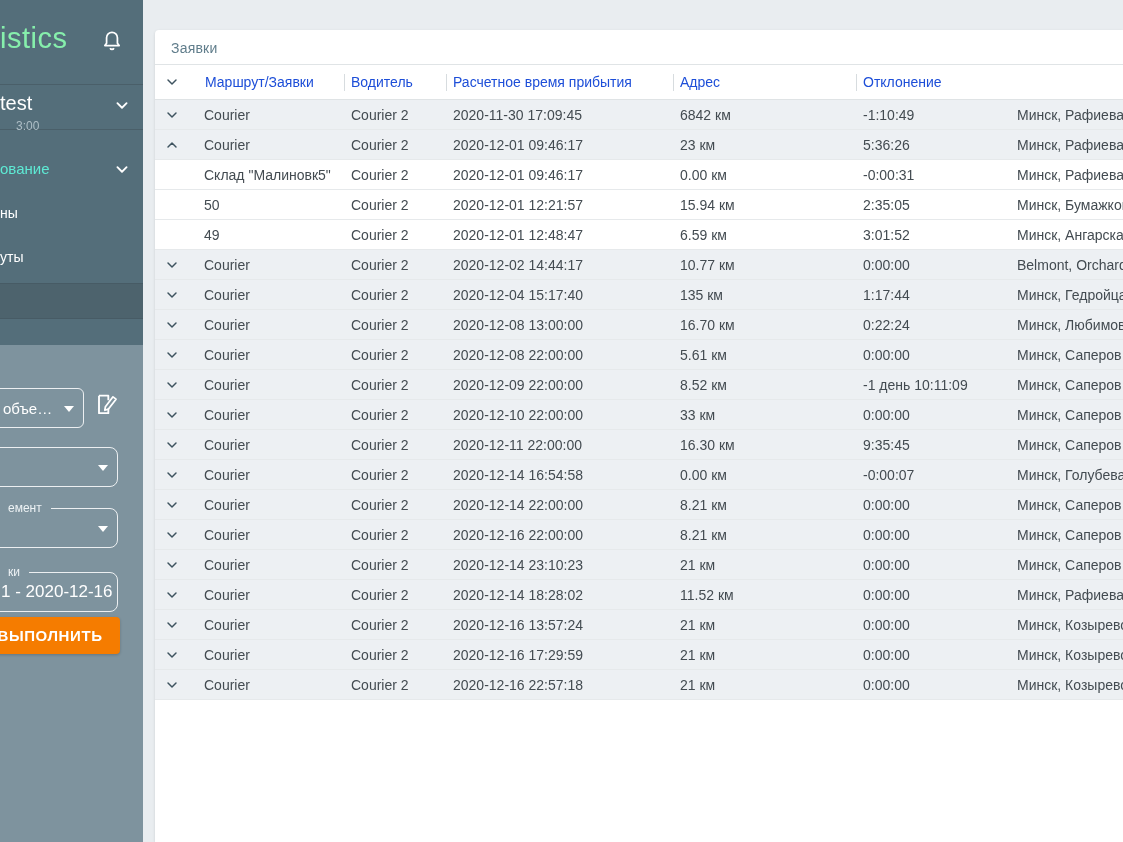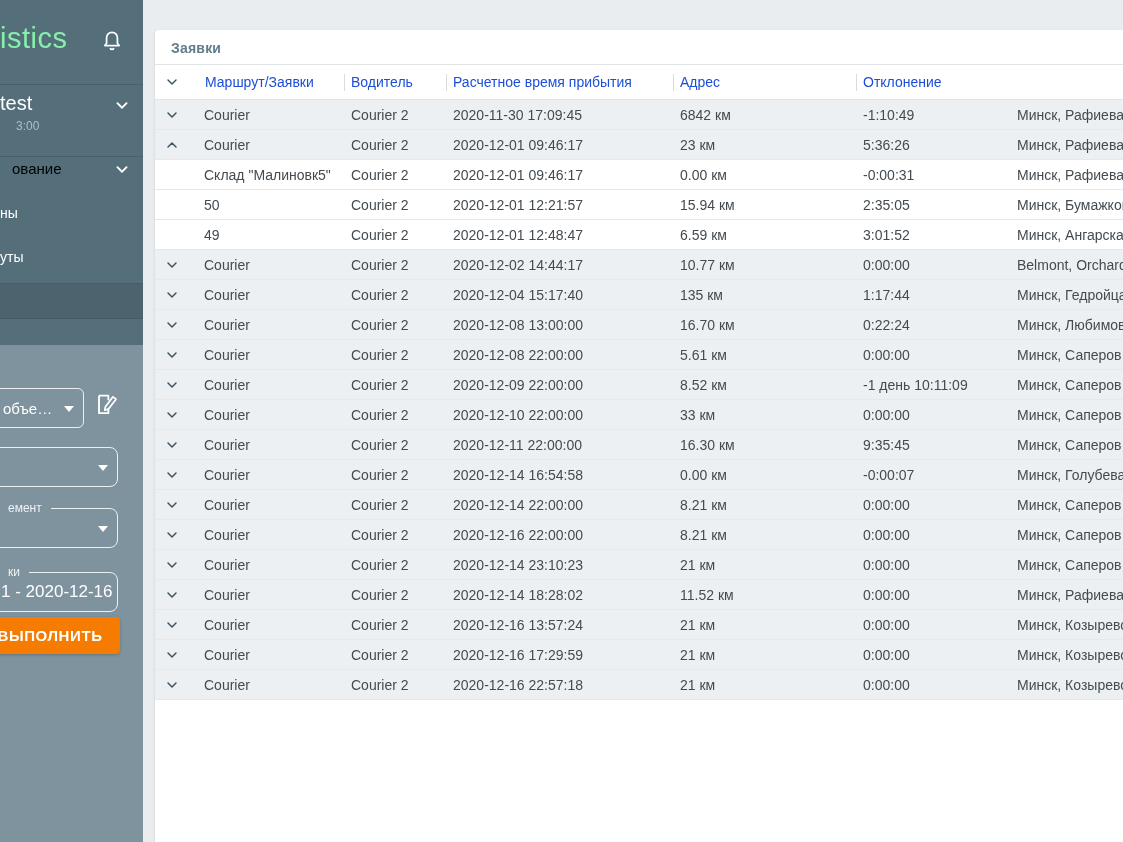--- a/index.html
+++ b/index.html
@@ -19,28 +19,28 @@
   .sb-top {
     position:absolute; left:0; top:0; width:143px; height:85px;
     border-bottom:1px solid #4a5f69;
   }
   .brand {
     position:absolute; left:0; top:22px;
     color:#86efac; font-size:29px; font-weight:400; letter-spacing:.5px; white-space:nowrap;
   }
   .bell { position:absolute; left:99px; top:28px; width:26px; height:26px; color:#fff; cursor:pointer; }
   .sb-account {
-    position:absolute; left:0; top:86px; width:143px; height:71px;
+    position:absolute; left:0; top:86px; width:143px; height:44px;
     border-bottom:1px solid #4a5f69; cursor:pointer;
   }
   .acc-name { position:absolute; left:0; top:6px; color:#fff; font-size:20px; font-weight:500; white-space:nowrap; }
   .acc-sub  { position:absolute; left:16px; top:33px; color:#aebec6; font-size:12px; white-space:nowrap; }
   .chev-right { position:absolute; right:10px; width:22px; height:22px; color:#fff; }
   .sb-section { position:absolute; left:0; top:145px; width:143px; height:48px; cursor:pointer; }
-  .sb-section .lbl { position:absolute; left:12px; top:15px; color:#000000; font-size:15px; white-space:nowrap; }
+  .sb-section .lbl { position:absolute; left:0; top:15px; color:#5eead4; font-size:15px; white-space:nowrap; }
   .sb-item { position:absolute; left:0; width:143px; height:44px; color:#fff; font-size:14px; cursor:pointer; }
   .sb-item span { position:absolute; left:0; top:13px; white-space:nowrap; }
   .sb-item.i1 { top:192px; }
   .sb-item.i2 { top:236px; }
   .sb-band {
     position:absolute; left:0; top:283px; width:143px; height:36px;
     background:#4d636d; border-top:1px solid #475b65; border-bottom:1px solid #475b65;
   }
   .sb-panel {
     position:absolute; left:0; top:345px; width:143px; height:497px;
@@ -80,21 +80,21 @@
   
   .main { position:absolute; left:143px; top:0; width:980px; height:842px; background:#e9edf0; }
   .card {
     position:absolute; left:12px; top:30px; width:968px; height:812px;
     background:#fff; border-radius:4px 0 0 0;
     box-shadow:0 1px 3px rgba(0,0,0,.12);
   }
   .toolbar { height:35px; border-bottom:1px solid #e0e4e6; position:relative; }
   .toolbar .title {
     position:absolute; left:16px; top:10px;
-    color:#607d8b; font-size:14px; font-weight:700; letter-spacing:.2px;
+    color:#607d8b; font-size:14px; font-weight:400; letter-spacing:.2px;
   }
   .trow {
     display:grid;
     grid-template-columns:43px 146px 102px 227px 183px 154px 1fr;
     align-items:center;
   }
   .thead { height:35px; border-bottom:1px solid #dfe3e5; }
   .thead .hcell {
     position:relative; height:35px; line-height:35px;
     color:#1d4ed8; font-size:14px; font-weight:500;

